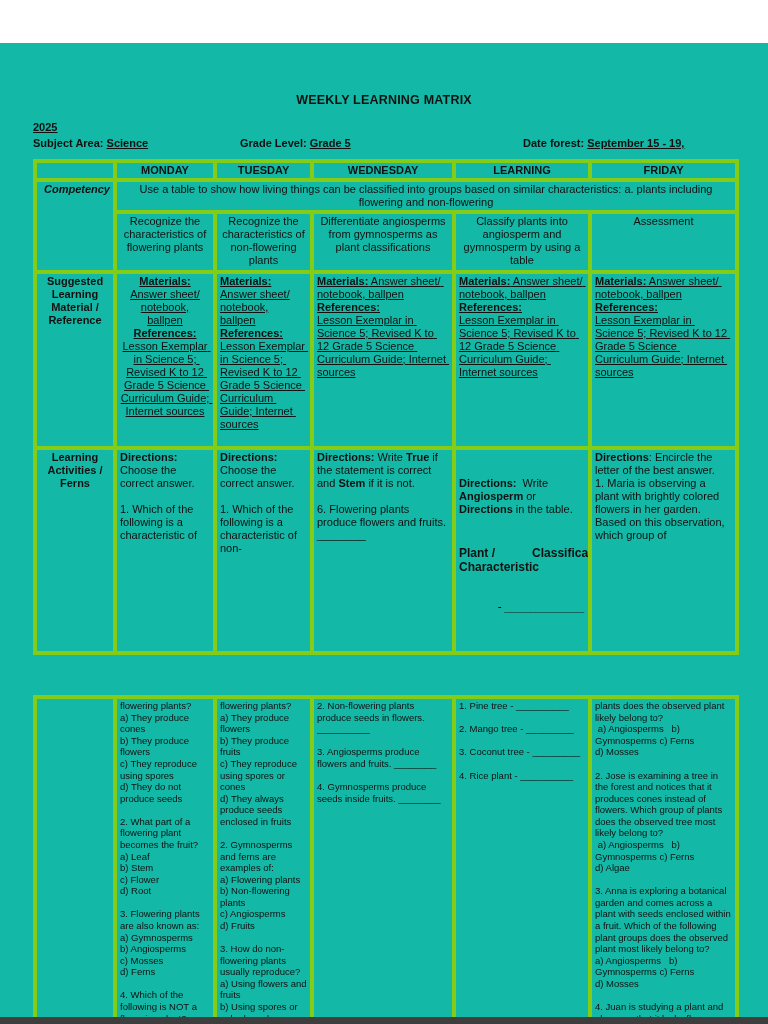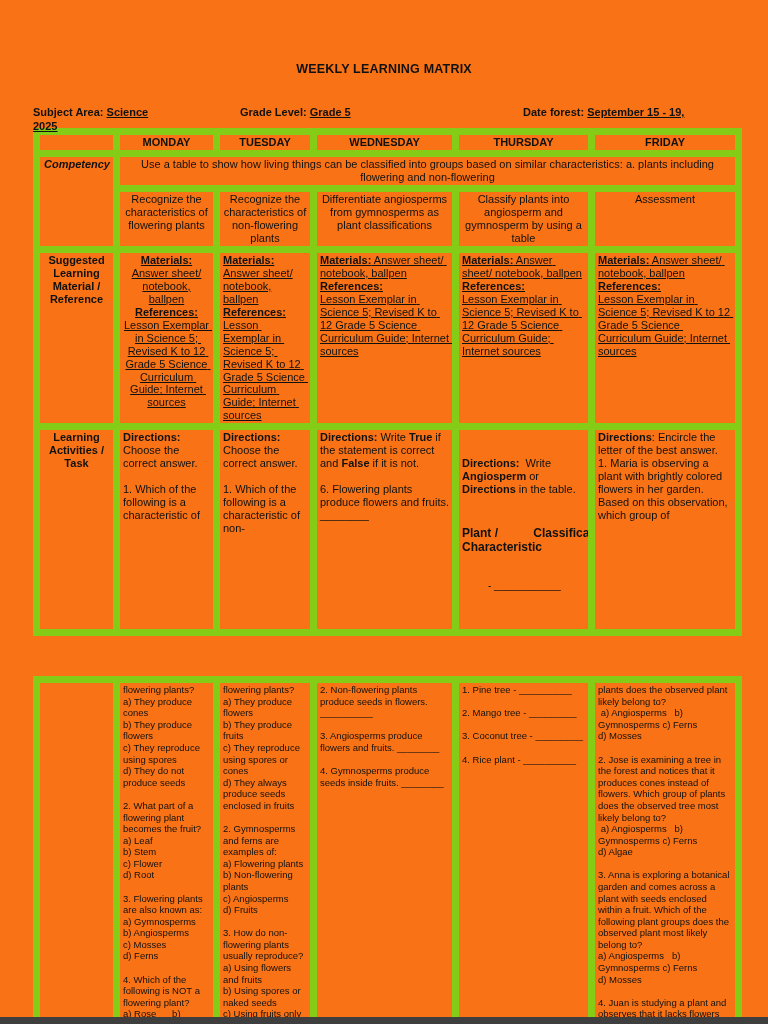--- a/index.html
+++ b/index.html
@@ -1,47 +1,47 @@
 <!DOCTYPE html>
 <html><head>
 <meta charset="utf-8">
 <style>
   * { margin:0; padding:0; box-sizing:border-box; }
   html,body { width:768px; height:1024px; background:#ffffff; }
   body { font-family:"Liberation Sans", sans-serif; color:#111; position:relative; overflow:hidden; }
-  .page { position:absolute; inset:0; background:#f97316; padding:16px 33px; }
+  .page { position:absolute; inset:0; background:#14b8a6; padding:4px 33px;margin-top:43px; }
   .title { text-align:center; font-size:12.5px; font-weight:bold; padding-top:46px; letter-spacing:.2px; }
   .meta { position:relative; height:36px; margin-top:14px; font-size:11px; font-weight:bold; }
   .m-item { position:absolute; top:16px; white-space:nowrap; }
   .m-subject { left:0; }
   .m-grade { left:207px; }
   .m-date { left:490px; }
-  .m-overflow { position:absolute; top:30px; left:0; }
+  .m-overflow { position:absolute; top:0; left:0; }
   .u { text-decoration:underline; }
 
   table.matrix { border-collapse:collapse; table-layout:fixed; width:702px; margin-top:2px; }
-  .matrix th, .matrix td { border:7px solid #84cc16; vertical-align:top; padding:1px 3px; font-size:11px; line-height:1.18; overflow:hidden; }
+  .matrix th, .matrix td { border:4px solid #84cc16; vertical-align:top; padding:1px 3px; font-size:11px; line-height:1.18; overflow:hidden; }
   .day-row th { height:16px; text-align:center; font-weight:bold; padding:1px 2px; }
   .rowhead { font-weight:bold; text-align:right;font-style:italic; }
   .rowhead-center { font-weight:bold; text-align:center; }
   .comp-text { height:30px; text-align:center; }
   .obj { height:60px; text-align:center; }
   .mat-row td { height:176px; }
   .mat { white-space:pre-wrap;text-decoration:underline; }
   .mat-center { text-align:center; }
   .act-row td { height:160px; }
   .act { vertical-align:bottom; font-size:9.5px; line-height:1.25; }
   .act-label { vertical-align:middle; text-align:center; font-weight:bold; font-size:11px; }
   .act-inner { white-space:pre-wrap; padding-bottom:2px; }
   .pad-wed { padding-bottom:24px; }
   .pad-thu { padding-bottom:10px; }
   .mini-table { display:flex; margin-top:4px; font-size:12px; font-weight:bold;justify-content:center; }
   .mini-c1 { width:58%; text-align:left; }
   .mini-c2 { width:42%; text-align:right; }
-  .mini-row { font-size:10px; text-align:left; padding-left:26px; }
+  .mini-row { font-size:12px; text-align:right; padding-left:26px;font-style:italic; }
 
   table.cont { margin-top:40px; }
   .cont td { height:405px; }
   .cont-cell { white-space:pre-wrap; font-size:9.5px; line-height:1.22; height:398px; overflow:hidden; }
   .bottom-bar { position:absolute; left:0; bottom:0; width:768px; height:7px; background:#3e3e3e; }
 </style>
 </head>
 <body>
 
 <div class="page">
@@ -63,21 +63,21 @@
         <col style="width:142px">
         <col style="width:136px">
         <col style="width:147px">
     </colgroup>
     <tbody>
         <tr class="day-row">
       <td></td>
       <th>MONDAY</th>
       <th>TUESDAY</th>
       <th>WEDNESDAY</th>
-      <th>THURSDAY</th>
+      <th>LEARNING</th>
       <th>FRIDAY</th>
     </tr>
     <tr>
       <td class="rowhead" rowspan="2">Competency</td>
       <td class="comp-text" colspan="5">Use a table to show how living things can be classified into groups based on similar characteristics: a. plants including flowering and non-flowering</td>
     </tr>
     <tr>
       <td class="obj">Recognize the characteristics of flowering plants</td>
       <td class="obj">Recognize the characteristics of non-flowering plants</td>
       <td class="obj">Differentiate angiosperms from gymnosperms as plant classifications</td>
@@ -102,33 +102,33 @@
 </span><strong>References:</strong><span>
 Lesson Exemplar in Science 5; Revised K to 12 Grade 5 Science Curriculum Guide; Internet sources</span></td>
       <td class="mat"><strong>Materials:</strong><span> Answer sheet/ notebook, ballpen
 </span><strong>References:</strong><span>
 Lesson Exemplar in Science 5; Revised K to 12 Grade 5 Science Curriculum Guide; Internet sources</span></td>
       <td class="mat"><strong>Materials:</strong><span> Answer sheet/ notebook, ballpen
 </span><strong>References:</strong><span>
 Lesson Exemplar in Science 5; Revised K to 12 Grade 5 Science Curriculum Guide; Internet sources</span></td>
     </tr>
     <tr class="act-row">
-      <td class="act-label">Learning Activities / Task</td>
+      <td class="act-label">Learning Activities / Ferns</td>
       <td class="act">
             <div class="act-inner"><strong>Directions:</strong><span> Choose the correct answer.
 
 1. Which of the following is a characteristic of</span></div>
           </td>
       <td class="act">
             <div class="act-inner"><strong>Directions:</strong><span> Choose the correct answer.
 
 1. Which of the following is a characteristic of non-</span></div>
           </td>
       <td class="act">
-            <div class="act-inner pad-wed"><strong>Directions:</strong><span> Write </span><strong>True</strong><span> if the statement is correct and </span><strong>False</strong><span> if it is not.
+            <div class="act-inner pad-wed"><strong>Directions:</strong><span> Write </span><strong>True</strong><span> if the statement is correct and </span><strong>Stem</strong><span> if it is not.
 
 6. Flowering plants produce flowers and fruits. ________</span></div>
           </td>
       <td class="act">
         <div class="act-inner pad-thu">
           <div><strong>Directions:</strong><span>  Write </span><strong>Angiosperm</strong><span> or </span><strong>Directions</strong><span> in the table.</span></div>
           <div class="mini-table">
             <span class="mini-c1">Plant / Characteristic</span>
             <span class="mini-c2">Classification</span>
           </div>

